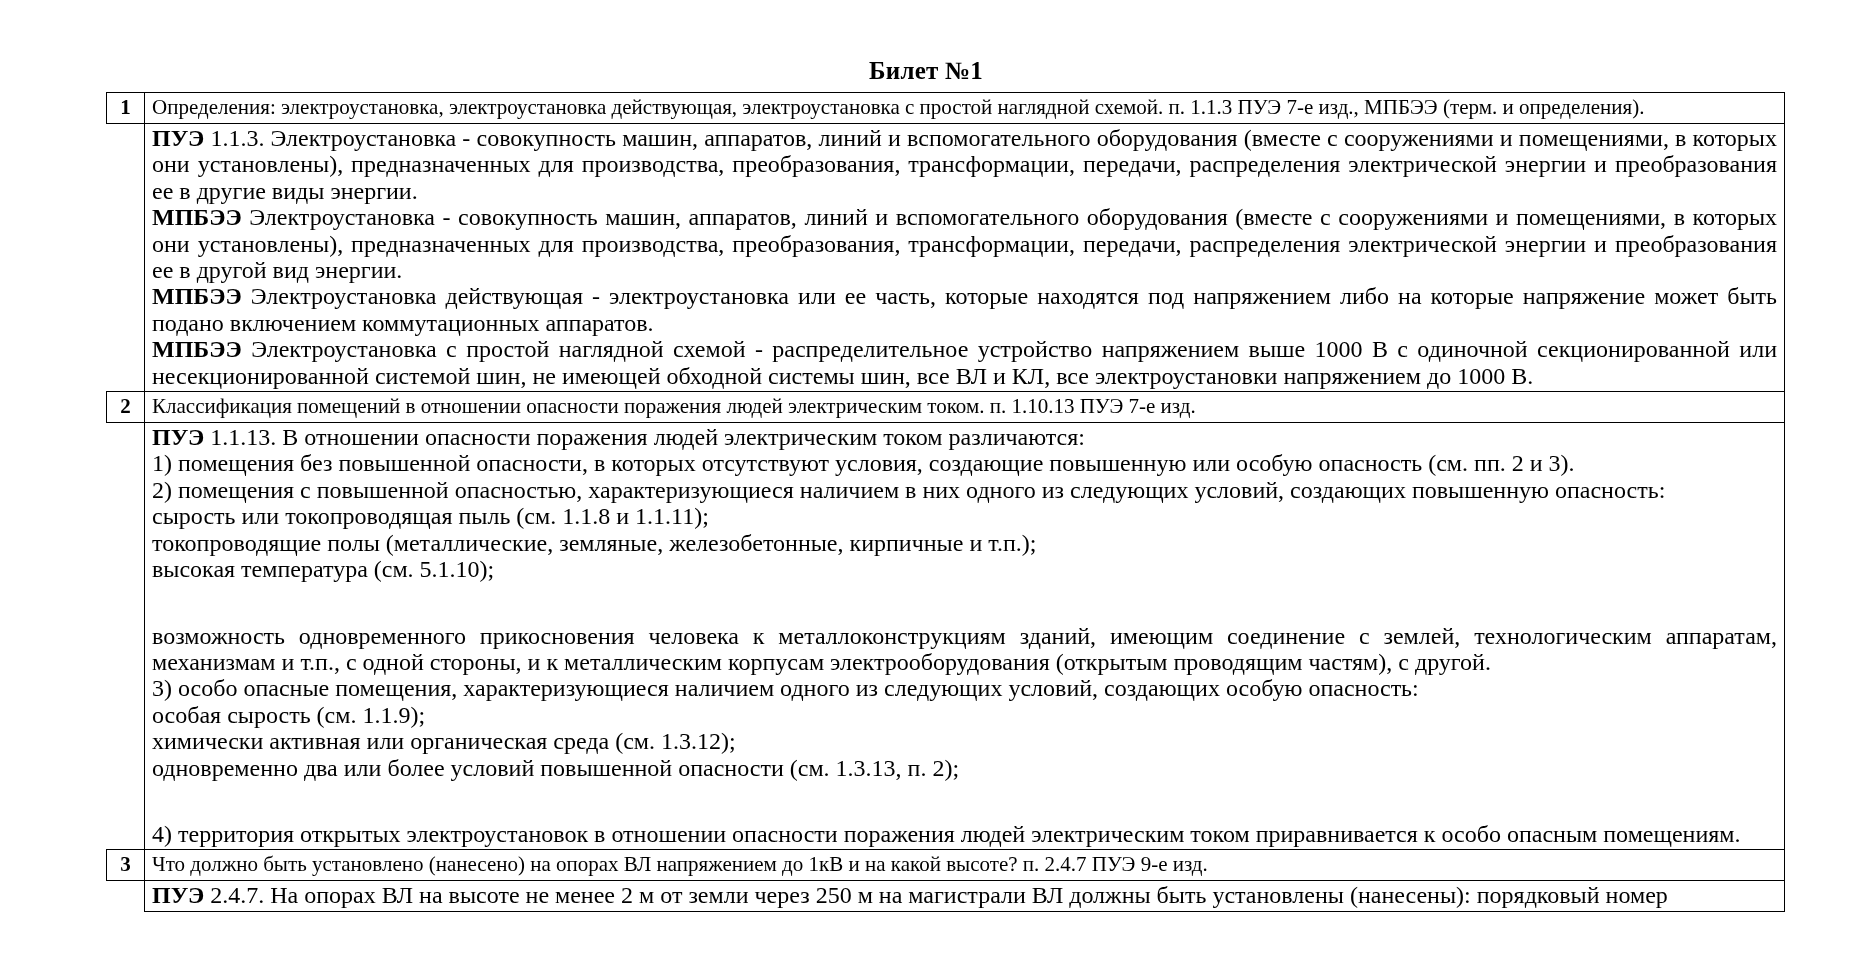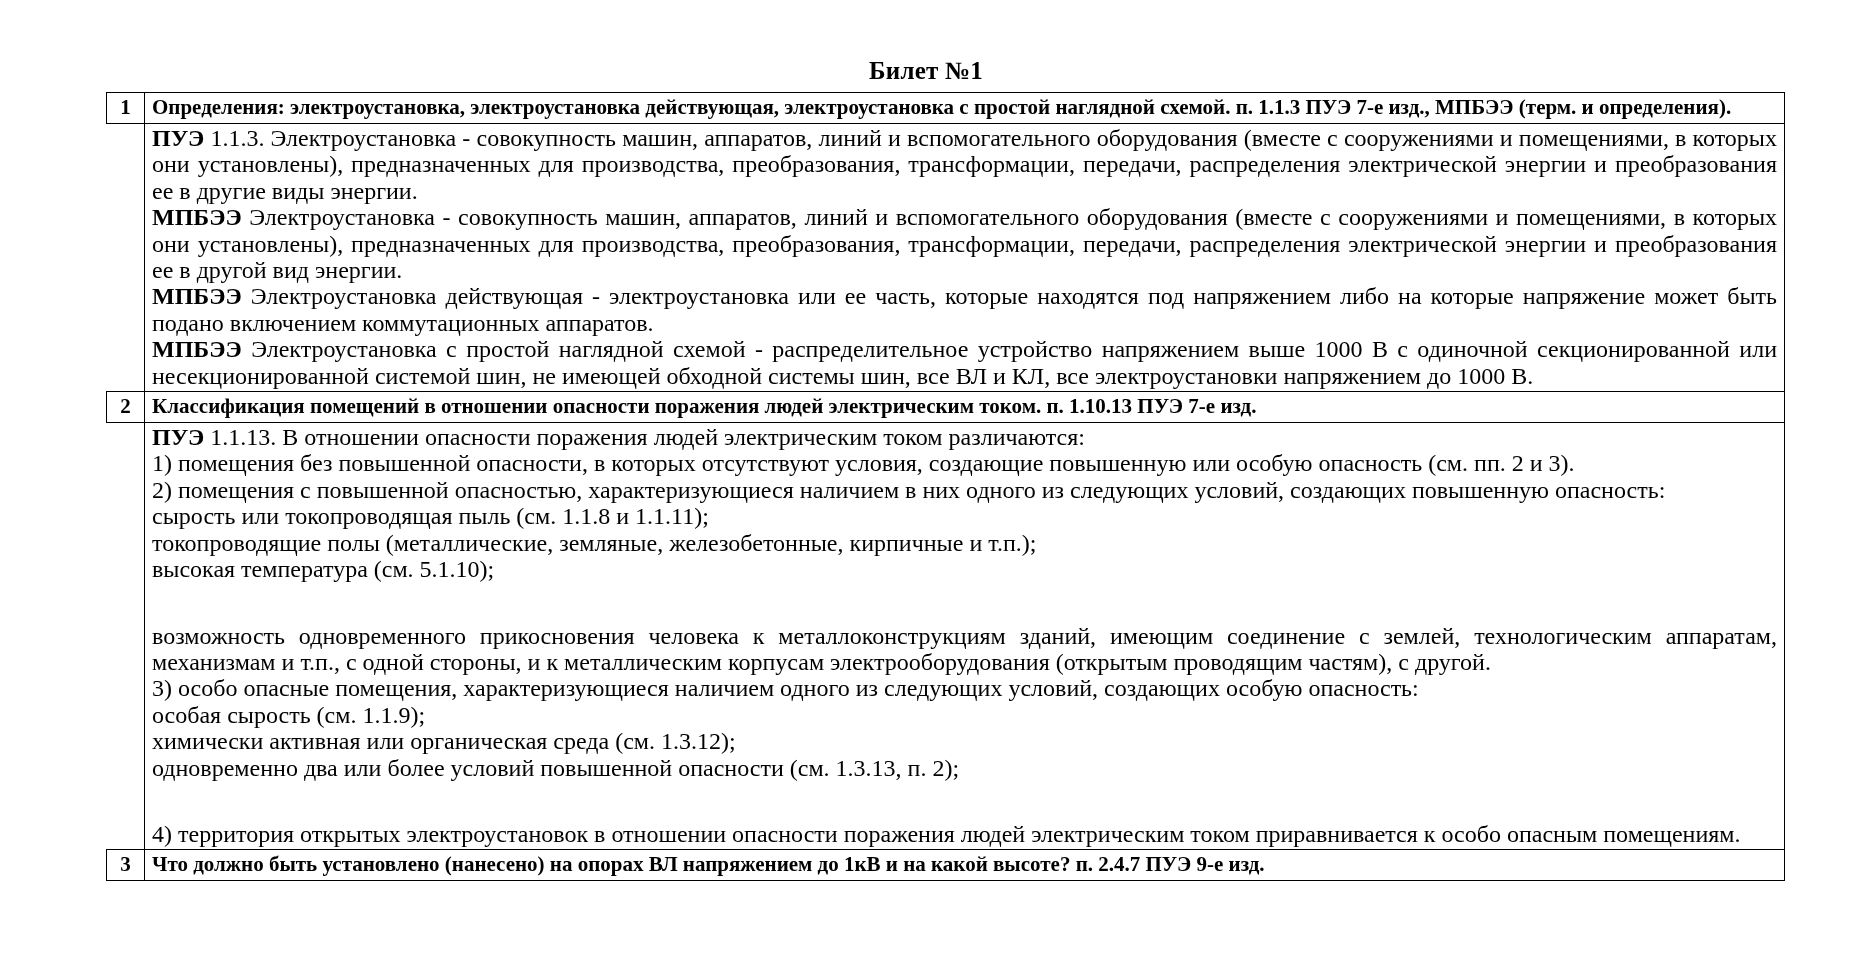--- a/index.html
+++ b/index.html
@@ -44,21 +44,21 @@
   }
   td.num {
     width: 38px;
     text-align: center;
     font-weight: bold;
     font-size: 21px;
     line-height: 27px;
     padding-top: 2px;
   }
   td.qhead {
-    font-weight: bold;
+    font-weight: normal;
     font-size: 21px;
     line-height: 26px;
     text-align: justify;
     text-align-last: left;
     padding-top: 2px;
     padding-bottom: 1px;
   }
   td.body {
     font-size: 24px;
     line-height: 26.4px;
@@ -137,17 +137,23 @@
           <p>химически активная или органическая среда (см. 1.3.12);</p>
           <p>одновременно два или более условий повышенной опасности (см. 1.3.13, п. 2);</p>
           <p class="last-justify">4) территория открытых электроустановок в отношении опасности поражения людей электрическим током приравнивается к особо опасным помещениям.</p>
         </td>
       </tr>
 
       <tr>
         <td class="num">3</td>
         <td class="qhead">Что должно быть установлено (нанесено) на опорах ВЛ напряжением до 1кВ и на какой высоте? п. 2.4.7 ПУЭ 9-е изд.</td>
       </tr>
+      <tr class="clip-row">
+        <td class="spacer-cell"></td>
+        <td class="body">
+          <p><span class="src">ПУЭ</span> <span>2.4.7. На опорах ВЛ на высоте не менее 2 м от земли через 250 м на магистрали ВЛ должны быть установлены (нанесены): порядковый номер</span></p>
+        </td>
+      </tr>
 
     </tbody>
   </table>
 
 </div>
 
 </body></html>

